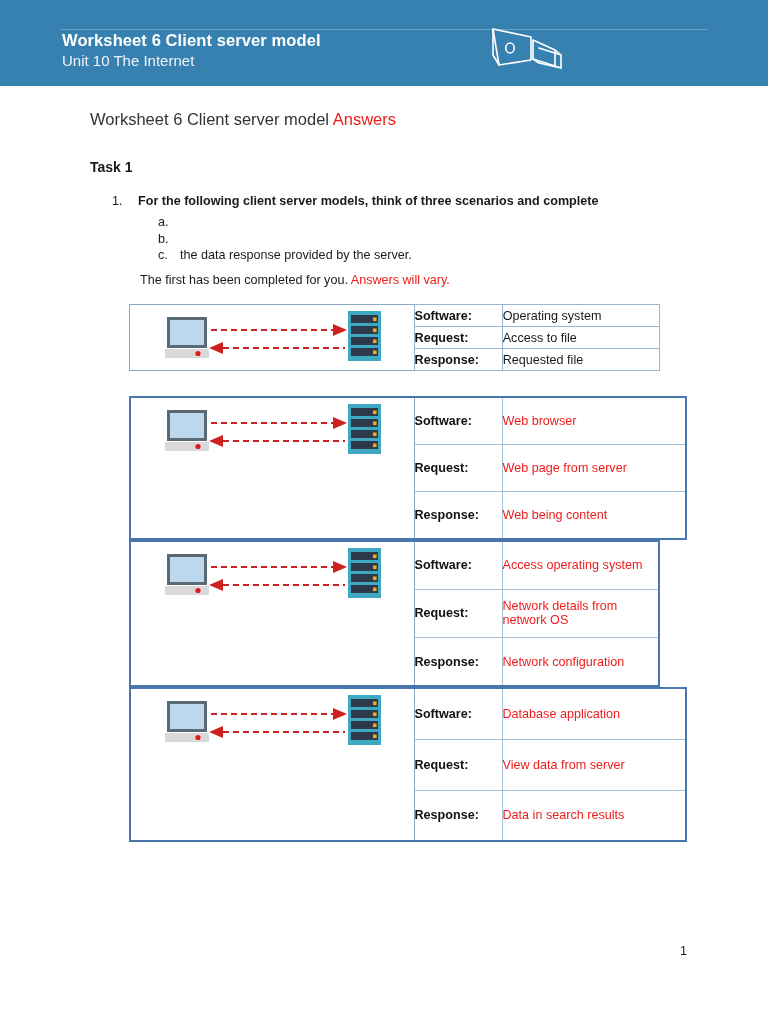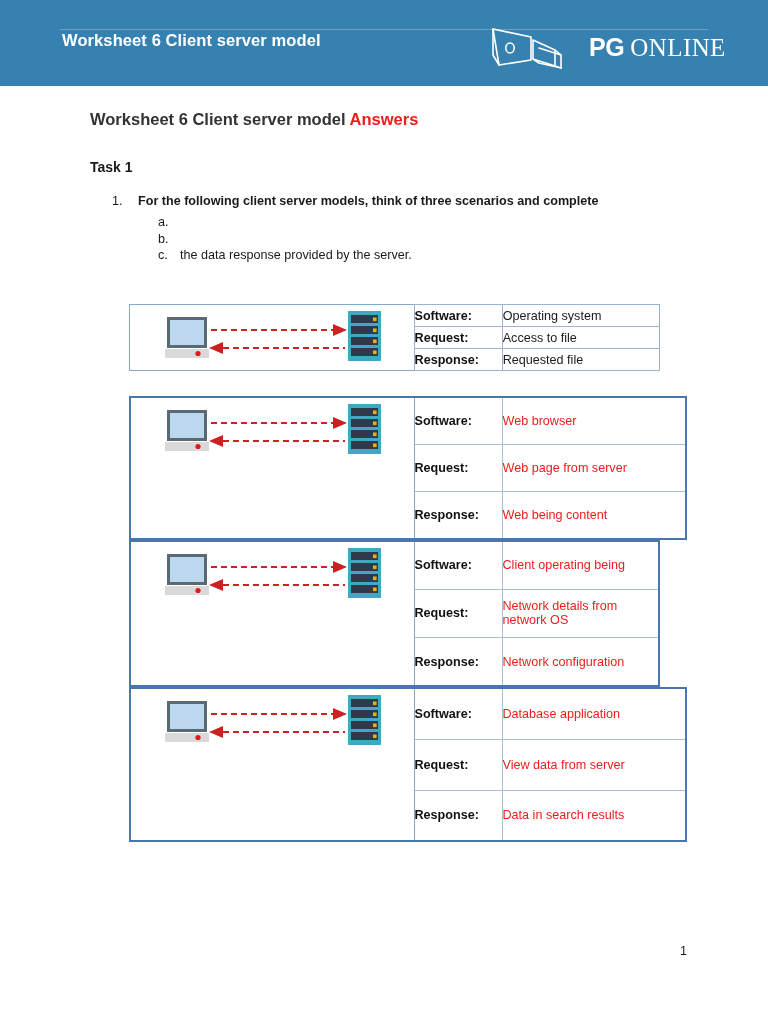--- a/index.html
+++ b/index.html
@@ -35,21 +35,21 @@
     display: flex; align-items: center; gap: 10px;
   }
   .logo-mark { width: 92px; height: 46px; display:block; }
   .logo-text { display: flex; align-items: baseline; color:#fff; white-space: nowrap; }
   .logo-pg { font-size: 25px; font-weight: bold; letter-spacing: -0.4px; }
   .logo-online { font-size: 25px; font-weight: normal; letter-spacing: 0.4px; margin-left: 6px; font-family:"Liberation Serif", serif; }
 
   
   .doc-title {
     position: absolute; left: 90px; top: 110px;
-    font-size: 16.5px; font-weight: bold; color: #333333; white-space: nowrap;
+    font-size: 16.5px; font-weight: normal; color: #333333; white-space: nowrap;
   }
   .doc-title .answers { color: #ef1c1c; }
 
   .task-heading {
     position: absolute; left: 90px; top: 159px;
     font-size: 14px; font-weight: bold; color: #1a1a1a;
   }
 
   .list-block { position: absolute; left: 112px; top: 193px; width: 560px; }
   .li-row { display: flex; font-size: 12.6px; color: #1a1a1a; line-height: 17px; }
@@ -105,38 +105,35 @@
 </style>
 </head>
 <body>
 
 <div class="page">
 
   <div class="header">
     <div class="header-rule"></div>
     <div class="header-titles">
       <div class="ws-title">Worksheet 6 Client server model</div>
+      <div class="ws-sub">Unit 10 The Internet</div>
     </div>
 
     <div class="logo-wrap">
       <svg class="logo-mark" viewBox="0 0 92 46">
         <g fill="none" stroke="#ffffff" stroke-width="1.6" stroke-linejoin="round" stroke-linecap="round">
           <path d="M6 5 L44 13 L44 36 L12 41 Z"></path>
           <path d="M6 5 L6 31 L12 41"></path>
           <ellipse cx="23" cy="24" rx="4.2" ry="5"></ellipse>
           <path d="M46 16 L68 26 L68 42 L46 35 Z"></path>
           <path d="M46 35 L52 39 L74 44 L68 42"></path>
           <path d="M52 24 L74 31 L74 44"></path>
           <path d="M68 26 L74 31"></path>
         </g>
       </svg>
-      <div class="logo-text">
-        <span class="logo-pg">PG</span>
-        <span class="logo-online">ONLINE</span>
-      </div>
     </div>
   </div>
 
   <div class="doc-title">
     <span>Worksheet 6 Client server model</span>
     <span class="answers">Answers</span>
   </div>
 
   <div class="task-heading">Task 1</div>
 
@@ -152,20 +149,24 @@
       <div class="sub-row">
         <span class="sub-num">b.</span>
       </div>
       <div class="sub-row">
         <span class="sub-num">c.</span>
         <span>the data response provided by the server.</span>
       </div>
     </div>
   </div>
 
+  <div class="first-note">
+    <span>The first has been completed for you.</span>
+    <span class="vary">Answers will vary.</span>
+  </div>
 
   <table class="tbl tbl-example">
     <tbody>
         <tr>
       <td class="diag-cell" rowspan="3" style="width:284px; height:66px;">
         <div class="diagram">
           <svg width="230" height="60" viewBox="0 0 230 60">
 
             <g>
               <rect x="8" y="44" width="44" height="9" fill="#d9d9d9"></rect>
@@ -288,21 +289,21 @@
               <rect x="216" y="23.5" width="3.6" height="3.6" fill="#f2a91b"></rect>
               <rect x="194" y="32" width="27" height="8" fill="#2e3a4a"></rect>
               <rect x="216" y="34.5" width="3.6" height="3.6" fill="#f2a91b"></rect>
               <rect x="194" y="43" width="27" height="8" fill="#2e3a4a"></rect>
               <rect x="216" y="45.5" width="3.6" height="3.6" fill="#f2a91b"></rect>
             </g>
           </svg>
         </div>
       </td>
       <td class="lbl-cell" style="width:88px; height:48px;">Software:</td>
-      <td class="val-cell val-red" style="width:157px;">Client operating being</td>
+      <td class="val-cell val-red" style="width:157px;">Access operating system</td>
     </tr>
     <tr>
       <td class="lbl-cell" style="height:48px;">Request:</td>
       <td class="val-cell val-red">Network details from network OS</td>
     </tr>
     <tr>
       <td class="lbl-cell" style="height:48px;">Response:</td>
       <td class="val-cell val-red">Network configuration</td>
     </tr>
   </tbody>

